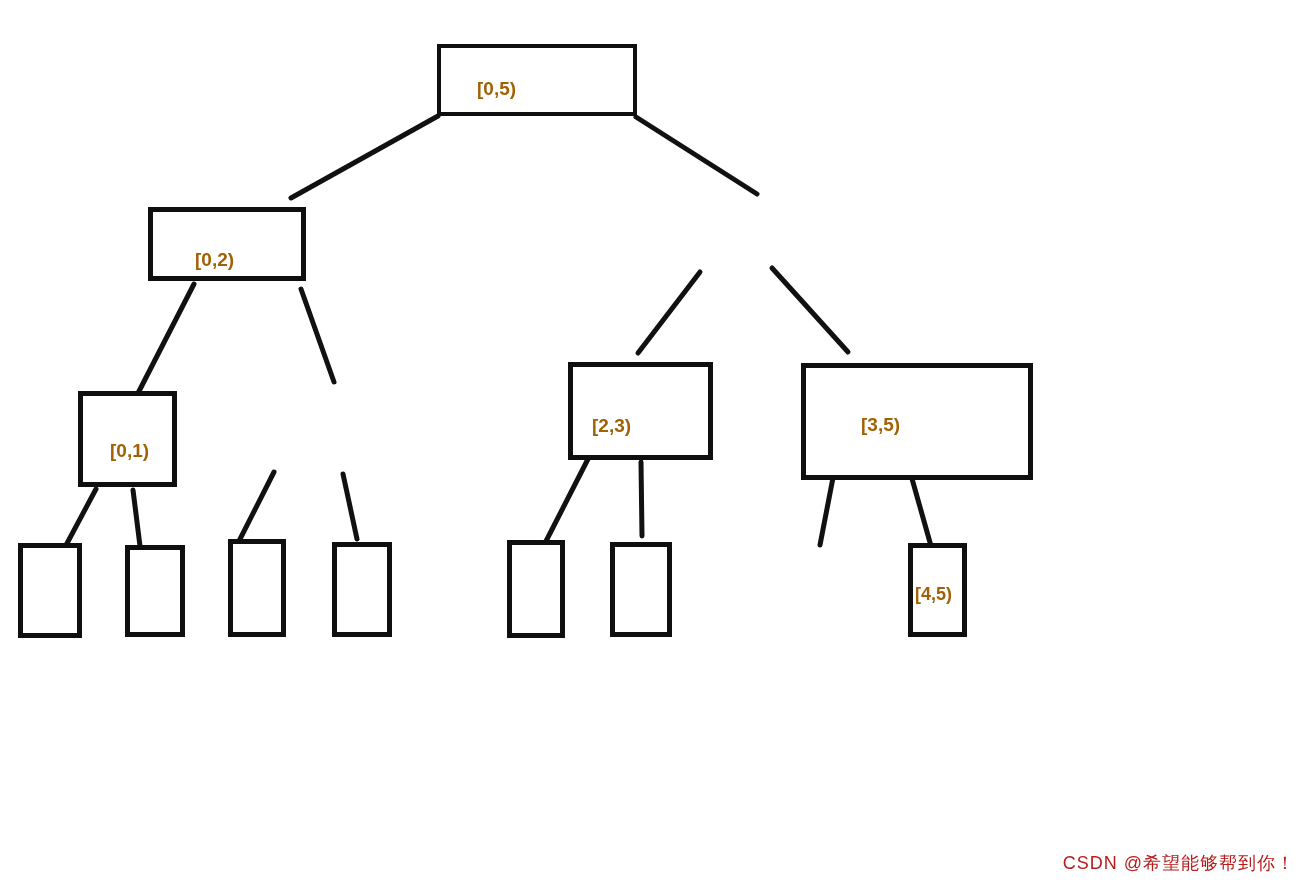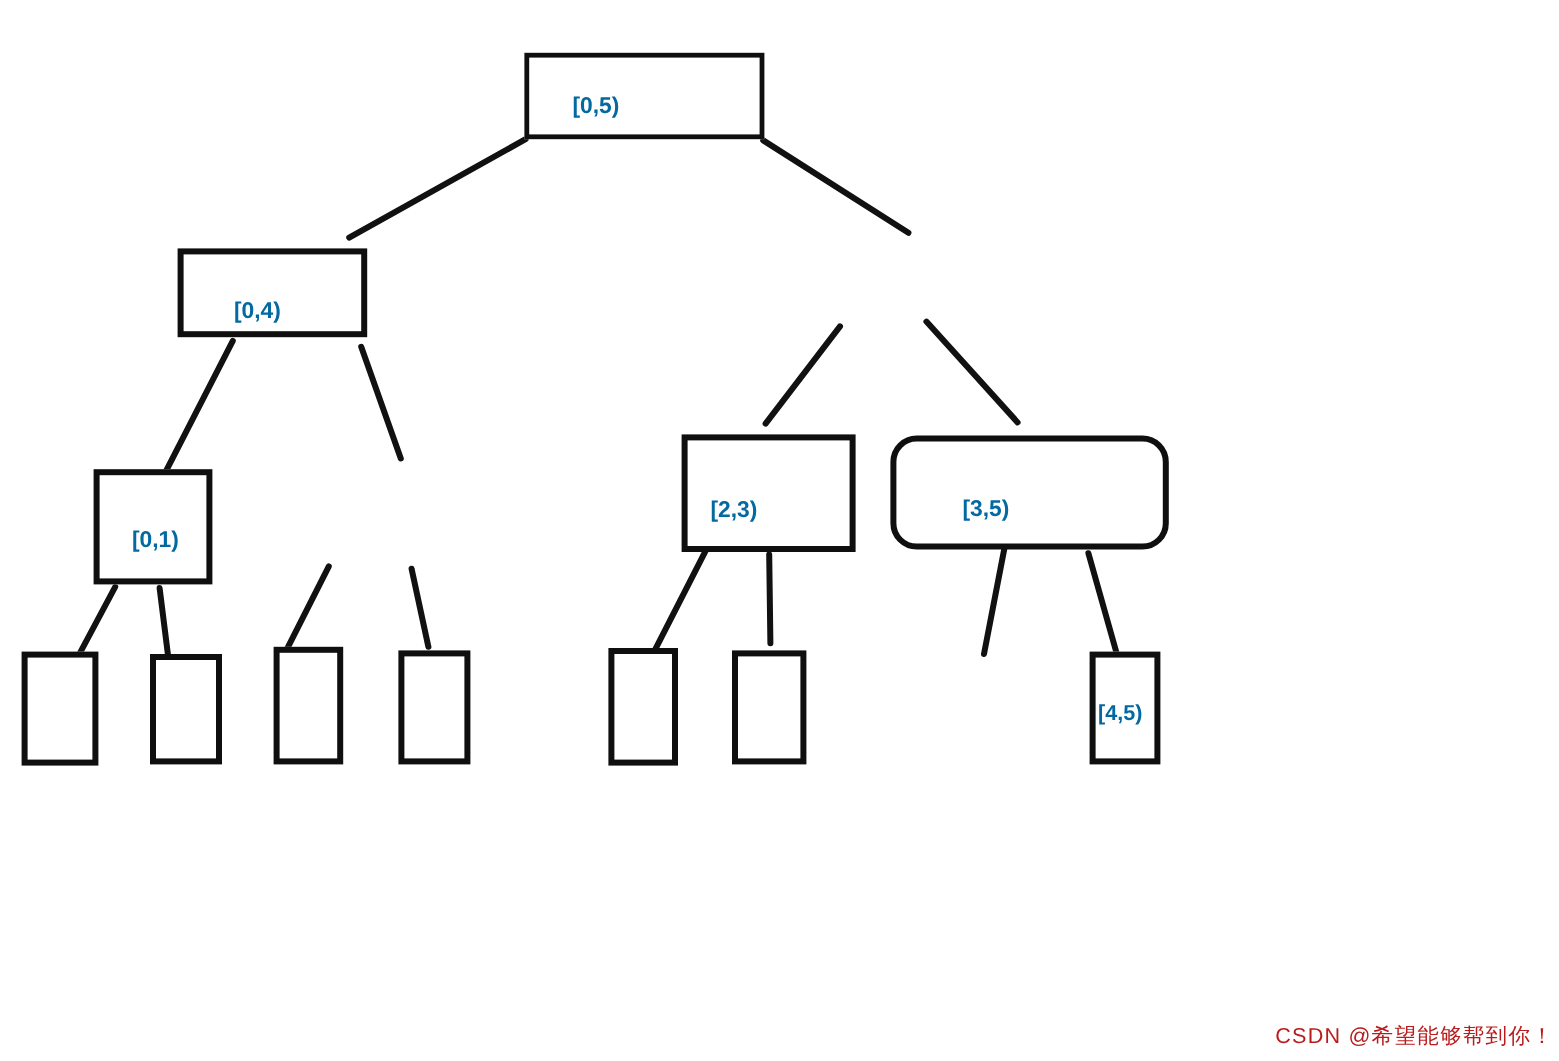--- a/index.html
+++ b/index.html
@@ -29,21 +29,21 @@
     border-style: solid;
     border-color: #0f0f0f;
     border-width: 5px;
     background: #ffffff;
   }
   .node-label {
     position: absolute;
     font-size: 19px;
     line-height: 20px;
     font-weight: 700;
-    color: #0369a1;
+    color: #a16207;
     white-space: nowrap;
     letter-spacing: 0px;
   }
   .watermark {
     position: absolute;
     right: 4px;
     top: 852px;
     font-size: 18px;
     line-height: 22px;
     color: #b91c1c;
@@ -71,29 +71,29 @@
       <line x1="641" y1="462" x2="642" y2="536" stroke="#111111" stroke-width="5" stroke-linecap="round"></line>
       <line x1="837" y1="457" x2="820" y2="545" stroke="#111111" stroke-width="5" stroke-linecap="round"></line>
       <line x1="907" y1="461" x2="931" y2="546" stroke="#111111" stroke-width="5" stroke-linecap="round"></line>
     </svg>
 
   <div class="watermark">CSDN @希望能够帮到你！</div>
 <div class="node" style="left: 437px; top: 44px; width: 200px; height: 72px; border-width: 4px;">
       <span class="node-label" style="left: 36px; top: 31px;">[0,5)</span>
     </div>
     <div class="node" style="left: 148px; top: 207px; width: 158px; height: 74px;">
-      <span class="node-label" style="left: 42px; top: 38px;">[0,4)</span>
+      <span class="node-label" style="left: 42px; top: 38px;">[0,2)</span>
     </div>
     <div class="node" style="left: 78px; top: 391px; width: 99px; height: 96px;">
       <span class="node-label" style="left: 27px; top: 45px;">[0,1)</span>
     </div>
     <div class="node" style="left: 553px; top: 362px; width: 145px; height: 98px; margin-left: 15px;">
       <span class="node-label" style="left: 19px; top: 49px;">[2,3)</span>
     </div>
-    <div class="node" style="left: 742px; top: 363px; width: 232px; height: 95px; border-radius: 22px;">
+    <div class="node" style="left: 801px; top: 363px; width: 232px; height: 117px;">
       <span class="node-label" style="left: 55px; top: 47px;">[3,5)</span>
     </div>
     <div class="node" style="left: 18px; top: 543px; width: 64px; height: 95px;"></div>
     <div class="node" style="left: 125px; top: 545px; width: 60px; height: 92px;"></div>
     <div class="node" style="left: 228px; top: 539px; width: 58px; height: 98px;"></div>
     <div class="node" style="left: 332px; top: 542px; width: 60px; height: 95px;"></div>
     <div class="node" style="left: 507px; top: 540px; width: 58px; height: 98px;"></div>
     <div class="node" style="left: 610px; top: 542px; width: 62px; height: 95px;"></div>
     <div class="node" style="left: 908px; top: 543px; width: 59px; height: 94px;">
       <span class="node-label" style="left: 2px; top: 36px; font-size: 18px;">[4,5)</span>

